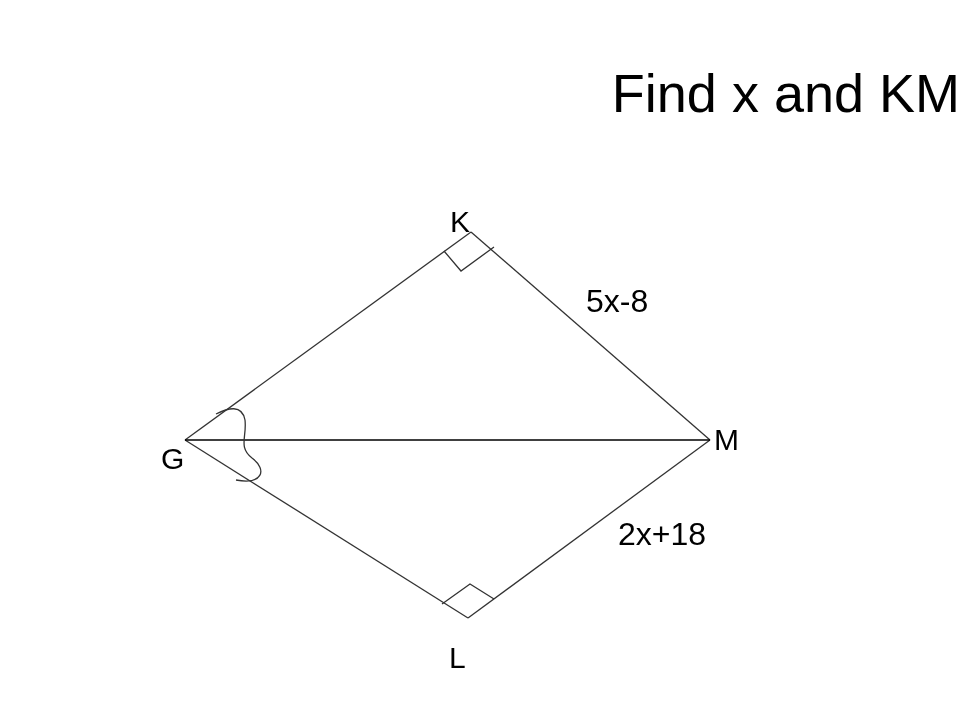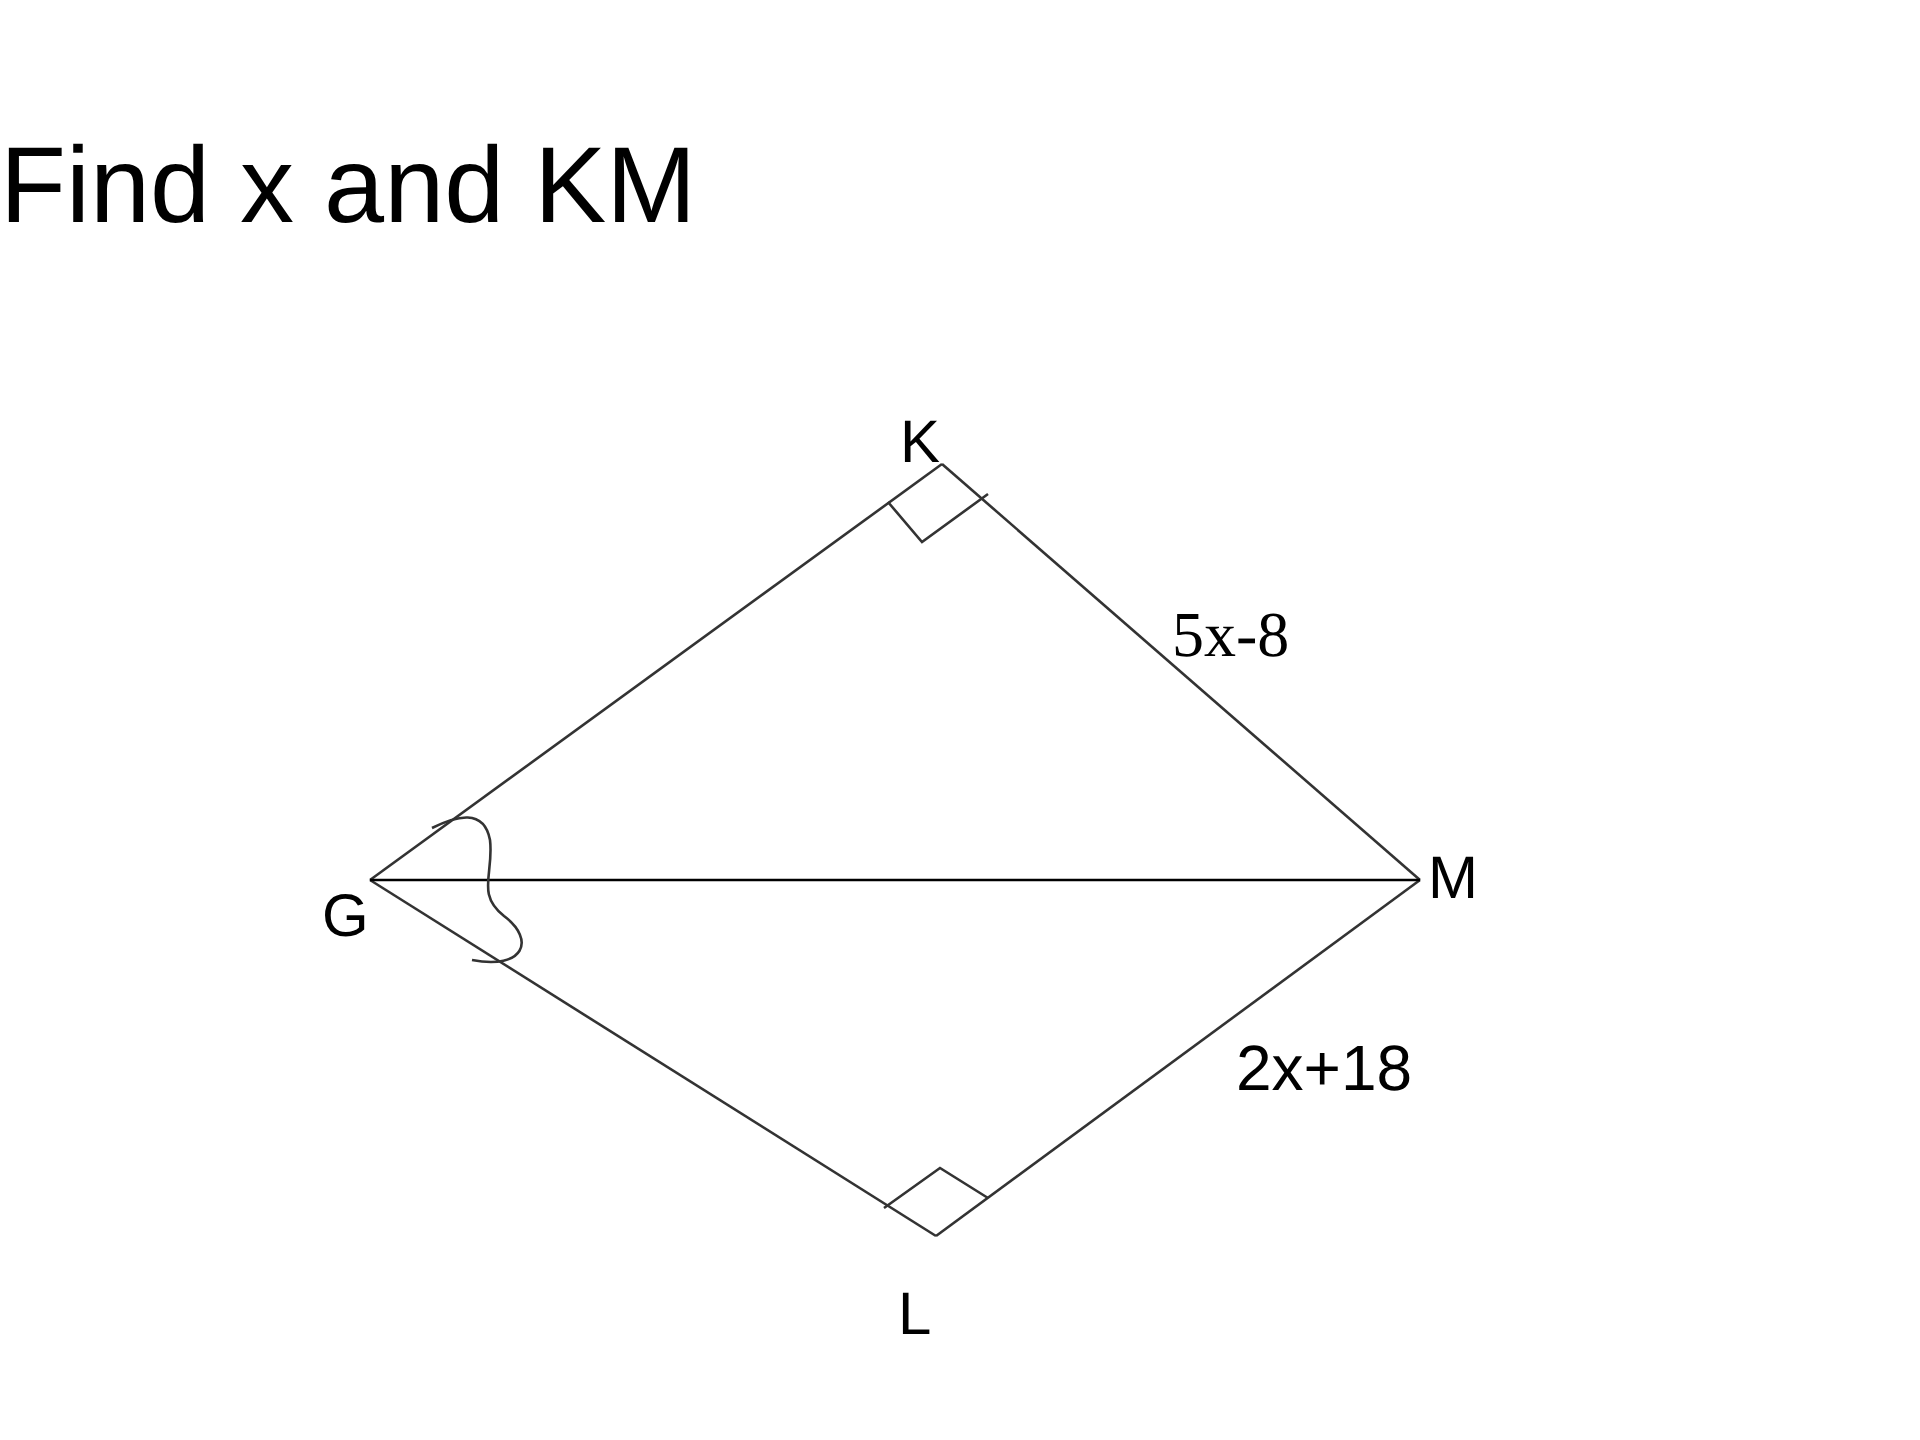--- a/index.html
+++ b/index.html
@@ -1,18 +1,18 @@
 <!DOCTYPE html>
 <html><head>
 <meta charset="utf-8">
 <style>
   html, body { margin: 0; padding: 0; background: #ffffff; }
   body { width: 960px; height: 720px; position: relative; overflow: hidden;
          font-family: "Liberation Sans", sans-serif; color: #000; }
-  .title { position: absolute; left: 0; width: 960px; top: 58px; text-align: left;
+  .title { position: absolute; left: 0; width: 960px; top: 58px; text-align: right;
            font-size: 54px; line-height: 70px; }
   .lbl { position: absolute; font-size: 30px; line-height: 34px; }
   .expr { position: absolute; font-size: 32px; line-height: 36px; }
   svg#fig { position: absolute; left: 0; top: 0; }
 </style>
 </head>
 <body>
 
 <div class="title">Find x and KM</div>
 
@@ -25,14 +25,14 @@
     <polyline points="444,251 461,271 494,247" fill="none" stroke="#333" stroke-width="1.3"></polyline>
     <polyline points="442,604 470,584 494,599" fill="none" stroke="#333" stroke-width="1.3"></polyline>
     <path d="M 216 414 C 228 408, 242 404, 245 420 C 247 437, 238 447, 252 458 C 268 470, 262 485, 236 480" fill="none" stroke="#333" stroke-width="1.3"></path>
   </svg>
 
 <div class="lbl" style="left: 450px; top: 205px;">K</div>
 <div class="lbl" style="left: 161px; top: 442px;">G</div>
 <div class="lbl" style="left: 714px; top: 423px;">M</div>
 <div class="lbl" style="left: 449px; top: 641px;">L</div>
 
-<div class="expr" style="left: 586px; top: 299px; font-family: Liberation Serif, serif;">5x-8</div>
+<div class="expr" style="left: 586px; top: 283px;">5x-8</div>
 <div class="expr" style="left: 618px; top: 516px;">2x+18</div>
 
 </body></html>

